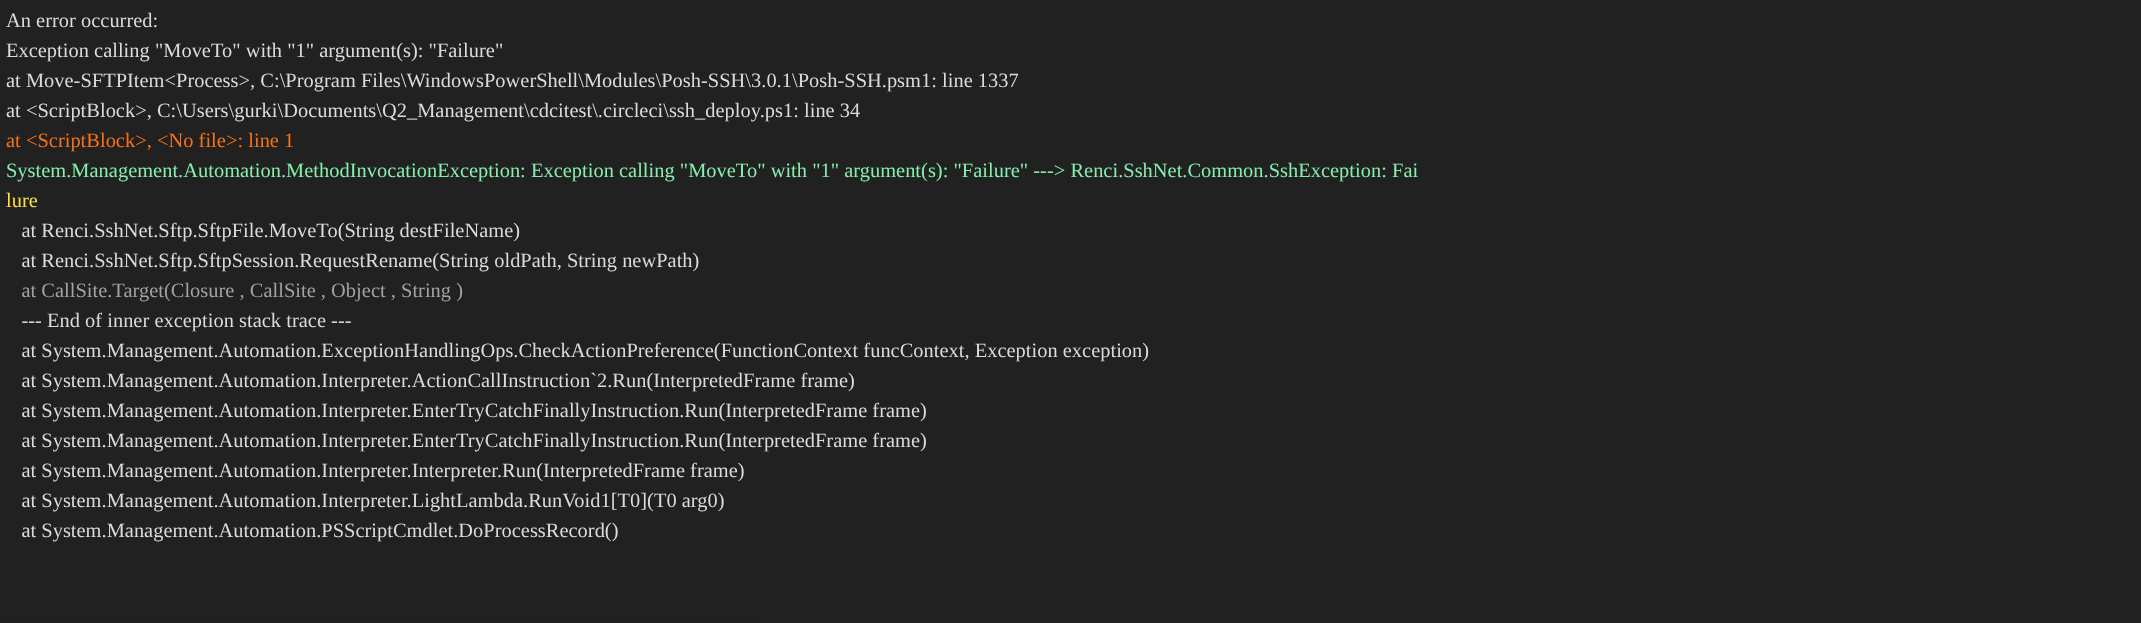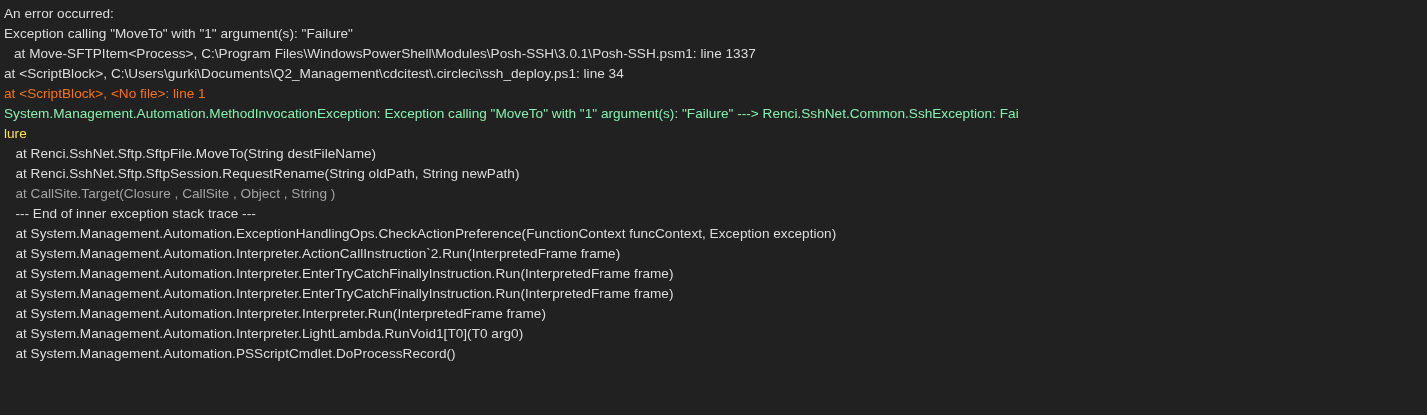--- a/index.html
+++ b/index.html
@@ -20,36 +20,36 @@
     color: #dcdcdc;
     font-family: "DejaVu Sans Mono", "Liberation Mono", monospace;
     font-size: 13.6px;
     line-height: 20px;
     box-sizing: border-box;
     padding: 4px 0 0 4px;
     overflow: hidden;
   }
   .term-line {
     white-space: pre;
-    font-family: Liberation Sans, sans-serif;
+    font-family: Liberation Serif, serif;
     font-size: 13.6px;
     line-height: 20px;
     letter-spacing: 0.02px;
     color: #dcdcdc;
     height: 20px;
   }
 </style>
 </head>
 <body style="background: rgb(33, 33, 33);">
 
 <div class="terminal" style="background: rgb(33, 33, 33); color: rgb(220, 220, 220); font-size: 13.6px; line-height: 20px;">
   <div id="terminal-line-list">
       <div class="term-line" style="font-size: 13.6px; line-height: 20px; height: 20px; color: rgb(220, 220, 220);">An error occurred:</div>
       <div class="term-line" style="font-size: 13.6px; line-height: 20px; height: 20px; color: rgb(220, 220, 220);">Exception calling "MoveTo" with "1" argument(s): "Failure"</div>
-      <div class="term-line" style="font-size: 13.6px; line-height: 20px; height: 20px; color: rgb(220, 220, 220); margin-left: 10px;">at Move-SFTPItem&lt;Process&gt;, C:\Program Files\WindowsPowerShell\Modules\Posh-SSH\3.0.1\Posh-SSH.psm1: line 1337</div>
+      <div class="term-line" style="font-size: 13.6px; line-height: 20px; height: 20px; color: rgb(220, 220, 220);">at Move-SFTPItem&lt;Process&gt;, C:\Program Files\WindowsPowerShell\Modules\Posh-SSH\3.0.1\Posh-SSH.psm1: line 1337</div>
       <div class="term-line" style="font-size: 13.6px; line-height: 20px; height: 20px; color: rgb(220, 220, 220);">at &lt;ScriptBlock&gt;, C:\Users\gurki\Documents\Q2_Management\cdcitest\.circleci\ssh_deploy.ps1: line 34</div>
       <div class="term-line" style="font-size: 13.6px; line-height: 20px; height: 20px; color: #f97316;">at &lt;ScriptBlock&gt;, &lt;No file&gt;: line 1</div>
       <div class="term-line" style="font-size: 13.6px; line-height: 20px; height: 20px; color: #86efac;">System.Management.Automation.MethodInvocationException: Exception calling "MoveTo" with "1" argument(s): "Failure" ---&gt; Renci.SshNet.Common.SshException: Fai</div>
       <div class="term-line" style="font-size: 13.6px; line-height: 20px; height: 20px; color: #fde047;">lure</div>
       <div class="term-line" style="font-size: 13.6px; line-height: 20px; height: 20px; color: rgb(220, 220, 220);">   at Renci.SshNet.Sftp.SftpFile.MoveTo(String destFileName)</div>
       <div class="term-line" style="font-size: 13.6px; line-height: 20px; height: 20px; color: rgb(220, 220, 220);">   at Renci.SshNet.Sftp.SftpSession.RequestRename(String oldPath, String newPath)</div>
       <div class="term-line" style="font-size: 13.6px; line-height: 20px; height: 20px; color: #a3a3a3;">   at CallSite.Target(Closure , CallSite , Object , String )</div>
       <div class="term-line" style="font-size: 13.6px; line-height: 20px; height: 20px; color: rgb(220, 220, 220);">   --- End of inner exception stack trace ---</div>
       <div class="term-line" style="font-size: 13.6px; line-height: 20px; height: 20px; color: rgb(220, 220, 220);">   at System.Management.Automation.ExceptionHandlingOps.CheckActionPreference(FunctionContext funcContext, Exception exception)</div>
       <div class="term-line" style="font-size: 13.6px; line-height: 20px; height: 20px; color: rgb(220, 220, 220);">   at System.Management.Automation.Interpreter.ActionCallInstruction`2.Run(InterpretedFrame frame)</div>

